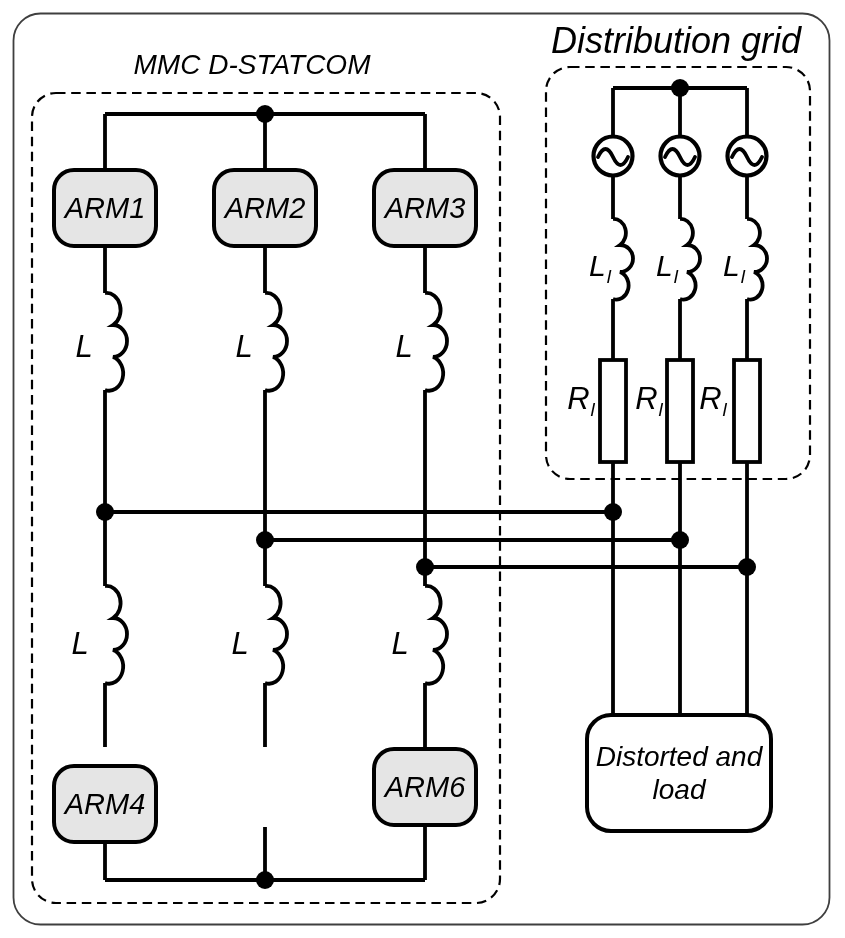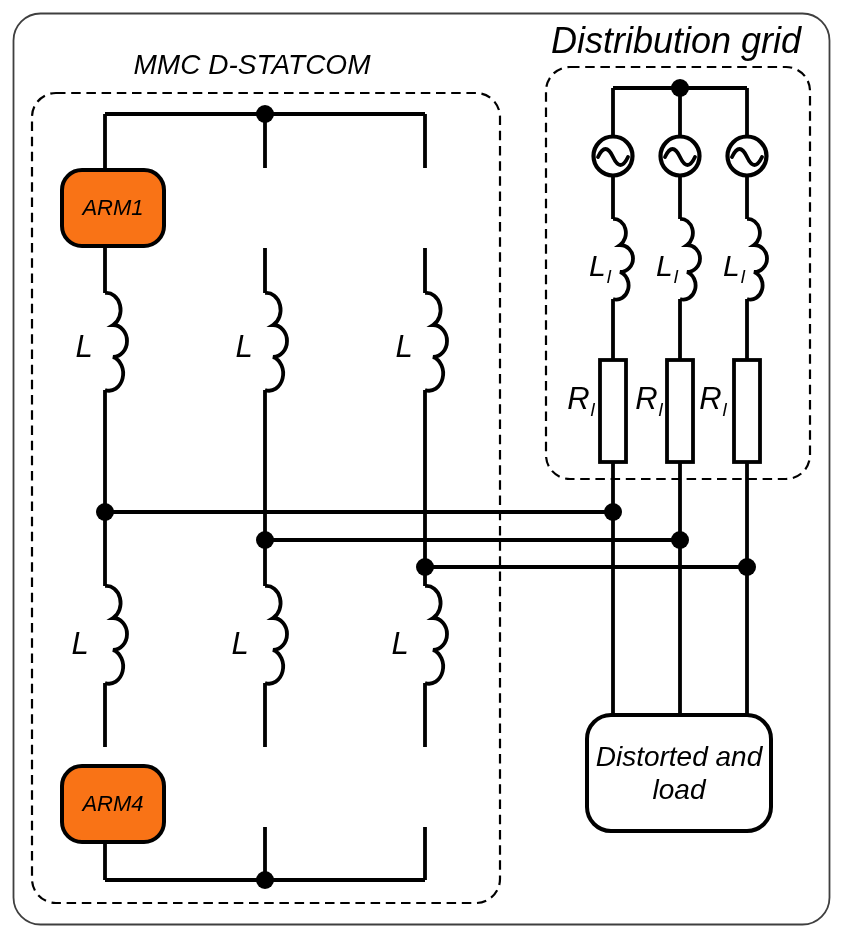--- a/index.html
+++ b/index.html
@@ -8,23 +8,23 @@
     font-family:"Liberation Sans",sans-serif;
   }
   .stage svg{position:absolute;left:0;top:0;}
   .clabel{
     position:absolute;transform:translate(-50%,-50%);
     white-space:nowrap;font-style:italic;color:#000;line-height:1;
   }
   .sub{font-size:19px;vertical-align:-7px;margin-left:1px;font-style:italic;}
   .armbox{
     position:absolute;width:106px;height:80px;box-sizing:border-box;
-    border:4px solid #000;border-radius:22px;background:#f97316;
+    border:4px solid #000;border-radius:22px;background:#e5e5e5;
     display:flex;align-items:center;justify-content:center;
-    font-style:italic;font-size:22px;color:#000;margin-left:8px;
+    font-style:italic;font-size:29px;color:#000;
   }
   .loadbox{
     position:absolute;left:585px;top:713px;width:188px;height:120px;box-sizing:border-box;
     border:4px solid #000;border-radius:26px;background:#fff;
     display:flex;flex-direction:column;align-items:center;justify-content:center;
     font-style:italic;font-size:28px;line-height:33px;color:#000;text-align:center;
   }
 </style>
 </head>
 <body>
@@ -98,22 +98,31 @@
     <circle cx="747" cy="567" r="9" fill="#000"></circle>
     <circle cx="265" cy="880" r="9" fill="#000"></circle>
   </svg>
 
   <div class="clabel" style="left:252px;top:65px;font-size:28px">MMC D-STATCOM</div>
   <div class="clabel" style="left:676px;top:41px;font-size:36px">Distribution grid</div>
 
   <div class="armbox" style="left:52px;top:168px">
     <span>ARM1</span>
     </div>
+  <div class="armbox" style="left:212px;top:168px">
+    <span>ARM2</span>
+    </div>
+  <div class="armbox" style="left:372px;top:168px">
+    <span>ARM3</span>
+    </div>
   <div class="armbox" style="left:52px;top:764px">
     <span>ARM4</span>
+    </div>
+  <div class="armbox" style="left:372px;top:747px">
+    <span>ARM6</span>
     </div>
 
   <div class="clabel" style="left:84px;top:346px;font-size:31px">L</div>
   <div class="clabel" style="left:244px;top:346px;font-size:31px">L</div>
   <div class="clabel" style="left:404px;top:346px;font-size:31px">L</div>
   <div class="clabel" style="left:80px;top:643px;font-size:31px">L</div>
   <div class="clabel" style="left:240px;top:643px;font-size:31px">L</div>
   <div class="clabel" style="left:400px;top:643px;font-size:31px">L</div>
 
   <div class="clabel" style="left:600px;top:268px;font-size:30px">

